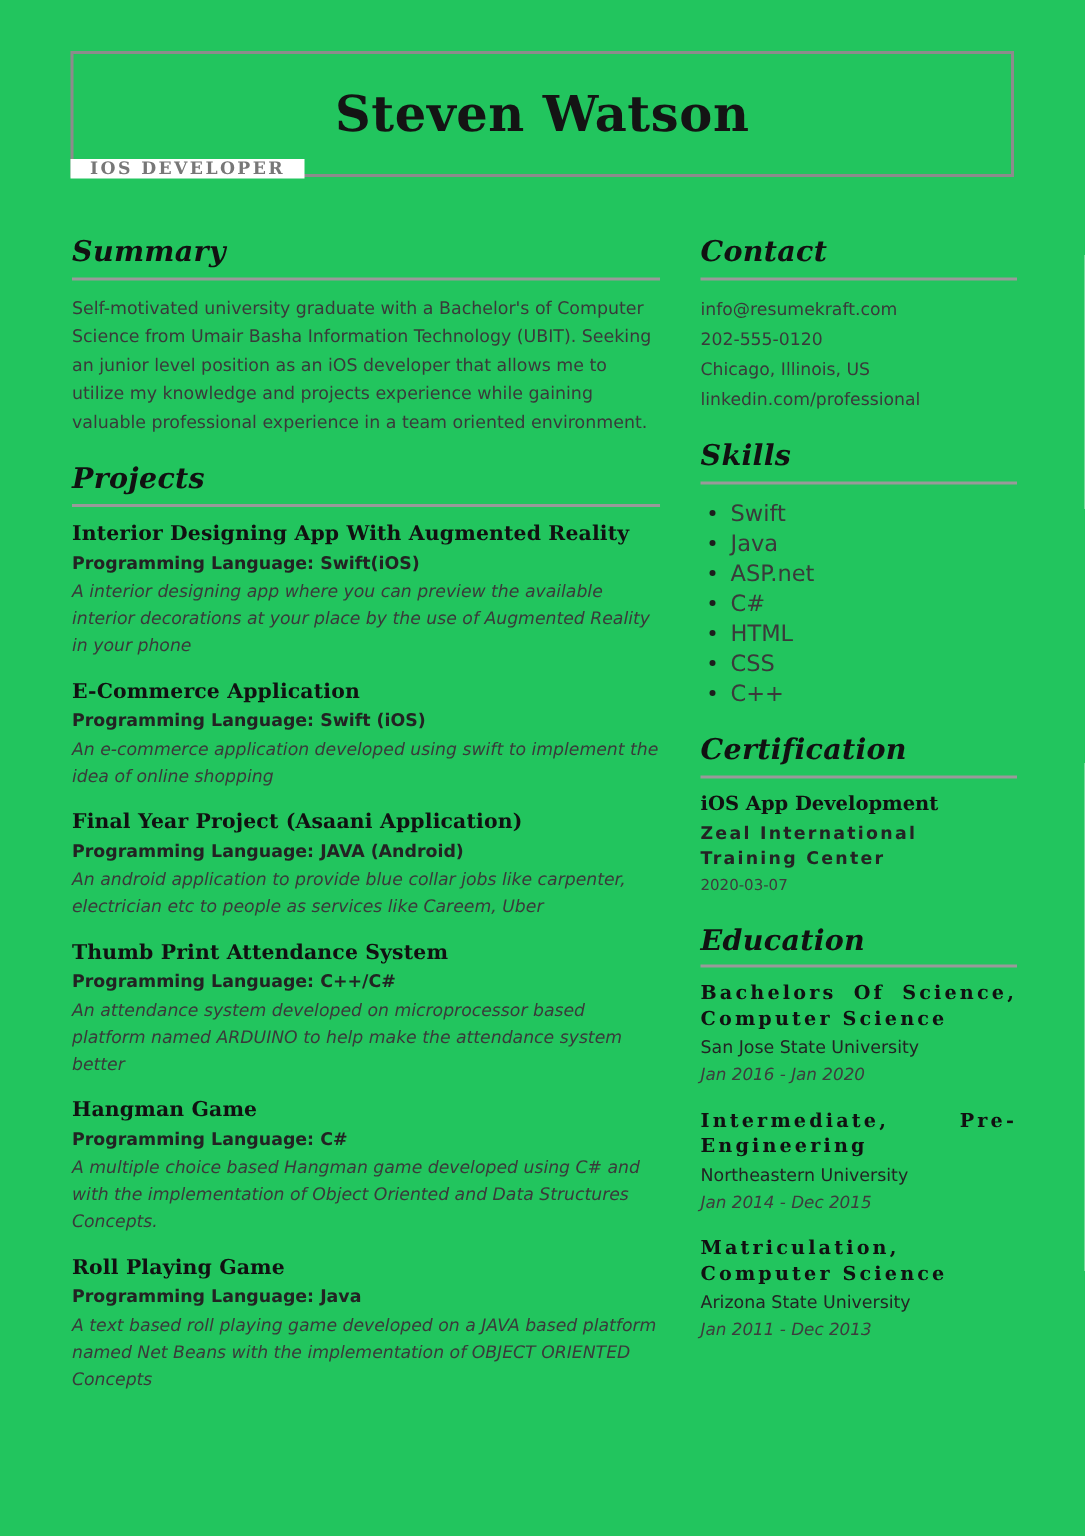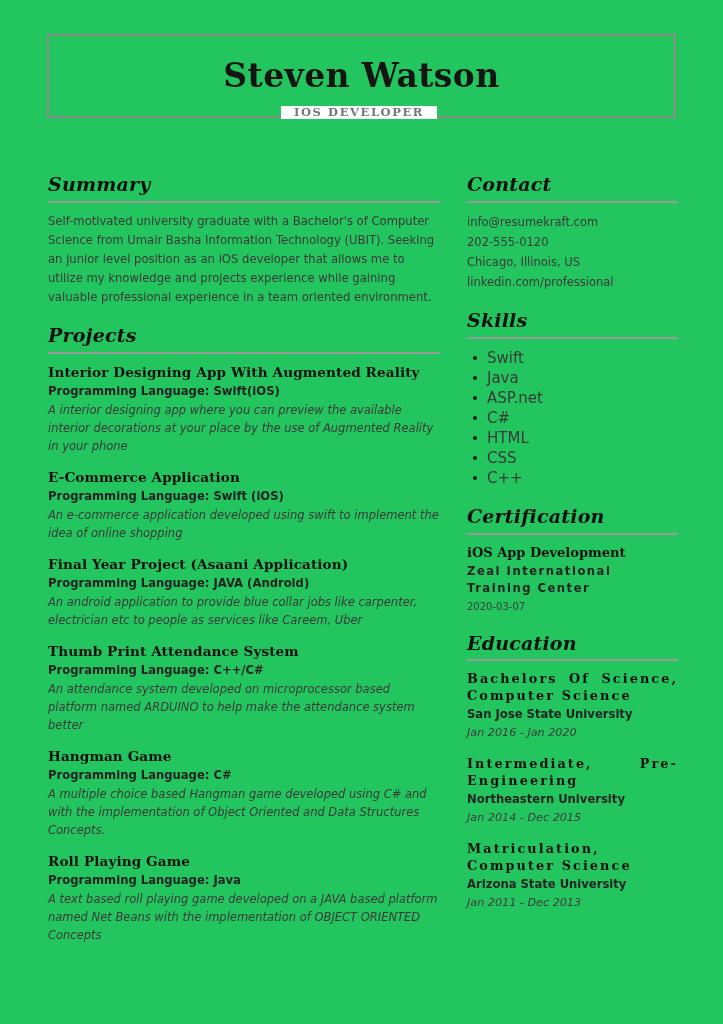--- a/index.html
+++ b/index.html
@@ -23,21 +23,21 @@
     font-family:"DejaVu Serif", serif;
     font-weight:bold;
     font-size:33px;
     letter-spacing:0.4px;
     color:#141414;
     line-height:1;
     margin-top:-2px;
   }
   .subtitle-wrap{
     position:absolute; left:47px; top:106px; width:624px;
-    display:flex; align-items:center; justify-content:center;
+    display:flex; align-items:center; justify-content:flex-start;
   }
   .subtitle{
     background:#ffffff;
     padding:0 13px;
     font-family:"DejaVu Serif", serif;
     font-weight:bold;
     font-size:11.5px;
     letter-spacing:1.6px;
     color:#777777;
     line-height:1.1;
@@ -54,21 +54,21 @@
     font-size:19px;
     color:#111111;
     letter-spacing:0.2px;
     line-height:1.15;
   }
   .sec-rule{
     border-top:2px solid #9a9a9a;
     margin-top:5px;
     margin-bottom:9px;
   }
-  .sec{ margin-bottom:4px;margin-top:16px; }
+  .sec{ margin-bottom:4px; }
   .sec + .sec { margin-top:18px; }
 
   
   .summary-text{
     font-size:11.6px;
     line-height:19px;
     color:#3a3a3a;
     text-align:left;
   }
 
@@ -156,21 +156,21 @@
     font-weight:bold;
     font-size:12.8px;
     letter-spacing:2.1px;
     color:#111111;
     line-height:17px;
     text-align:justify;
     text-align-last:left;
   }
   .edu-school{
     font-family:"DejaVu Sans", sans-serif;
-    font-weight:bold;
+    font-weight:normal;
     font-size:11.6px;
     color:#242424;
     line-height:18px;
     margin-top:1px;
   }
   .edu-date{
     font-style:italic;
     font-size:11.2px;
     color:#3d3d3d;
     line-height:17px;

